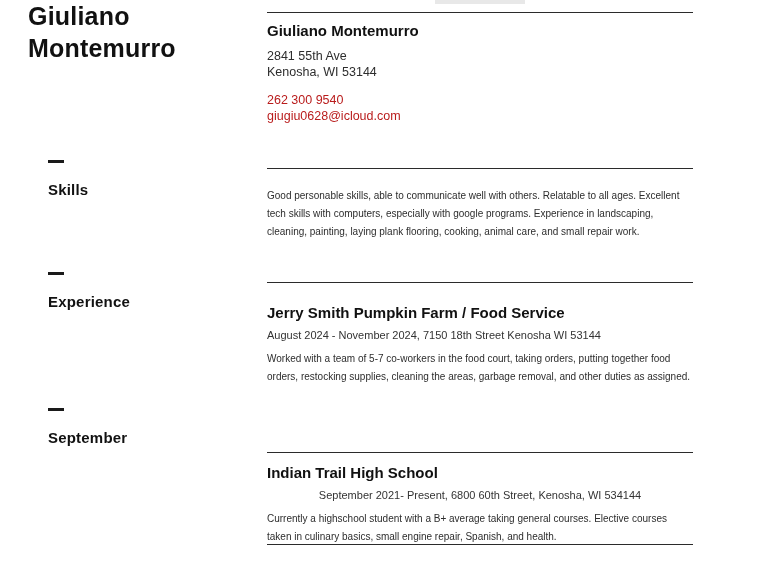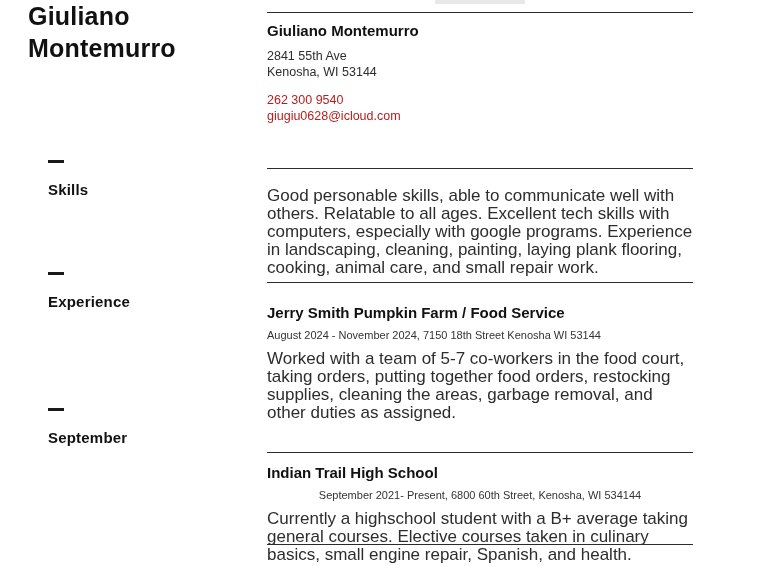--- a/index.html
+++ b/index.html
@@ -102,21 +102,21 @@
   }
   .contact a,
   .contact span {
     display: block;
     font-size: 12.5px;
     color: #b91c1c;
     line-height: 16px;
     text-decoration: none;
   }
   .body-text {
-    font-size: 17px;
+    font-size: 10px;
     line-height: 18px;
     color: #2d2d2d;
   }
   .meta-text {
     font-size: 11px;
     line-height: 16px;
     color: #333333;
   }
 
   

